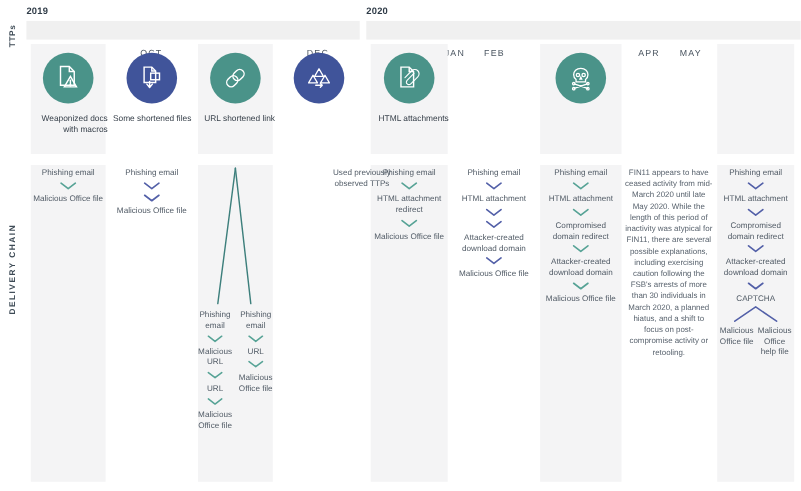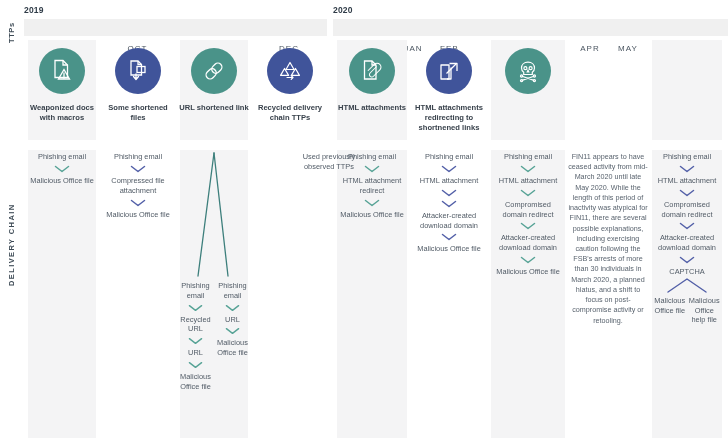--- a/index.html
+++ b/index.html
@@ -73,23 +73,24 @@
   .icon-circle{
     width:46px;height:46px;
     border-radius:50%;
     margin:8px auto 0 auto;
     display:flex;align-items:center;justify-content:center;
   }
   .icon-circle svg{display:block;}
   .ttp-label{
     margin-top:9px;
     font-size:7.6px;
-    font-weight:700;
+    font-weight:400;
     line-height:1.32;
     color:#39424c;
+    text-align:right;
   }
 
   
   .chain-cell{
     position:absolute;
     top:152px;
     text-align:center;
     font-size:7.4px;
     line-height:1.33;
     color:#515b66;
@@ -203,45 +204,33 @@
 
   <div class="ttp-cell" style="left:254px;width:72px;">
     <div class="icon-circle" style="background:#40549a;">
       <svg width="28" height="28" viewBox="0 0 28 28" fill="none" stroke="#ffffff" stroke-width="1.2" stroke-linejoin="round">
         <path d="M14 5.5l4 7h-8z"></path>
         <path d="M18.5 13l4 7h-8z" transform="rotate(120 14 14)"></path>
         <path d="M9.5 13l4 7h-8z" transform="rotate(240 14 14)"></path>
         <path d="M11 20.5h6l-1.8-1.8M17 20.5l-1.8 1.8" stroke-linecap="round"></path>
       </svg>
     </div>
-    <div class="ttp-label">Recycled delivery chain TTPs</div>
   </div>
 
   <div class="ttp-cell" style="left:336px;width:72px;">
     <div class="icon-circle" style="background:#4a9389;">
       <svg width="28" height="28" viewBox="0 0 28 28" fill="none" stroke="#ffffff" stroke-width="1.3">
         <path d="M6.5 4h7.5L18 8v14H6.5z"></path>
         <path d="M14 4v4h4"></path>
         <path d="M19.5 9.5l-8 8a3 3 0 104.3 4.2l8.2-8.2a5 5 0 10-7.1-7.1L9 14.3" stroke-linecap="round" stroke-linejoin="round" transform="scale(0.78) translate(4 3)"></path>
       </svg>
     </div>
     <div class="ttp-label">HTML attachments</div>
   </div>
 
-  <div class="ttp-cell" style="left:411px;width:76px;">
-    <div class="icon-circle" style="background:#40549a;">
-      <svg width="28" height="28" viewBox="0 0 28 28" fill="none" stroke="#ffffff" stroke-width="1.3" stroke-linejoin="round">
-        <path d="M6 8h8v14H6z"></path>
-        <path d="M11.5 16.5L21 7"></path>
-        <path d="M14.5 6.5H22v7.5"></path>
-        <path d="M16 10.5V22h-4"></path>
-      </svg>
-    </div>
-    <div class="ttp-label">HTML attachments redirecting to shortnened links</div>
-  </div>
 
   <div class="ttp-cell" style="left:490px;width:76px;">
     <div class="icon-circle" style="background:#4a9389;">
       <svg width="28" height="28" viewBox="0 0 28 28" fill="none" stroke="#ffffff" stroke-width="1.2" stroke-linecap="round">
         <path d="M14 5.2c-4 0-6.5 2.6-6.5 5.8 0 2 1 3.4 2.2 4.3v2.2h8.6v-2.2c1.2-.9 2.2-2.3 2.2-4.3 0-3.2-2.5-5.8-6.5-5.8z"></path>
         <circle cx="11.4" cy="11.2" r="1.5"></circle>
         <circle cx="16.6" cy="11.2" r="1.5"></circle>
         <path d="M14 13.2l-.8 1.8h1.6z"></path>
         <path d="M8 19.2l12 4.2M20 19.2L8 23.4"></path>
         <circle cx="7.6" cy="19" r="1.1"></circle>
@@ -263,21 +252,20 @@
     <div class="step">Malicious Office file</div>
   </div>
 
   <div class="chain-cell" style="left:104px;width:68px;">
     <div class="step">Phishing email</div>
     <span class="chev">
       <svg width="16" height="8" viewBox="0 0 16 8" fill="none" stroke="#5360a8" stroke-width="1.5" stroke-linecap="round" stroke-linejoin="round">
           <path d="M1.5 1.5L8 6.5l6.5-5"></path>
         </svg>
     </span>
-    <div class="step">Compressed file attachment</div>
     <span class="chev">
       <svg width="16" height="8" viewBox="0 0 16 8" fill="none" stroke="#5360a8" stroke-width="1.5" stroke-linecap="round" stroke-linejoin="round">
           <path d="M1.5 1.5L8 6.5l6.5-5"></path>
         </svg>
     </span>
     <div class="step">Malicious Office file</div>
   </div>
 
   <div class="chain-cell" style="left:180px;width:68px;top:150px;">
     <span class="splitter">
@@ -287,21 +275,21 @@
       </svg>
     </span>
     <div class="branch-wrap">
       <div class="branch-col">
         <div class="step">Phishing email</div>
         <span class="chev">
           <svg width="15" height="8" viewBox="0 0 16 8" fill="none" stroke="#57a396" stroke-width="1.5" stroke-linecap="round" stroke-linejoin="round">
               <path d="M1.5 1.5L8 6.5l6.5-5"></path>
             </svg>
         </span>
-        <div class="step">Recycled URL</div>
+        <div class="step">Malicious URL</div>
         <span class="chev">
           <svg width="15" height="8" viewBox="0 0 16 8" fill="none" stroke="#57a396" stroke-width="1.5" stroke-linecap="round" stroke-linejoin="round">
               <path d="M1.5 1.5L8 6.5l6.5-5"></path>
             </svg>
         </span>
         <div class="step">URL</div>
         <span class="chev">
           <svg width="15" height="8" viewBox="0 0 16 8" fill="none" stroke="#57a396" stroke-width="1.5" stroke-linecap="round" stroke-linejoin="round">
               <path d="M1.5 1.5L8 6.5l6.5-5"></path>
             </svg>

